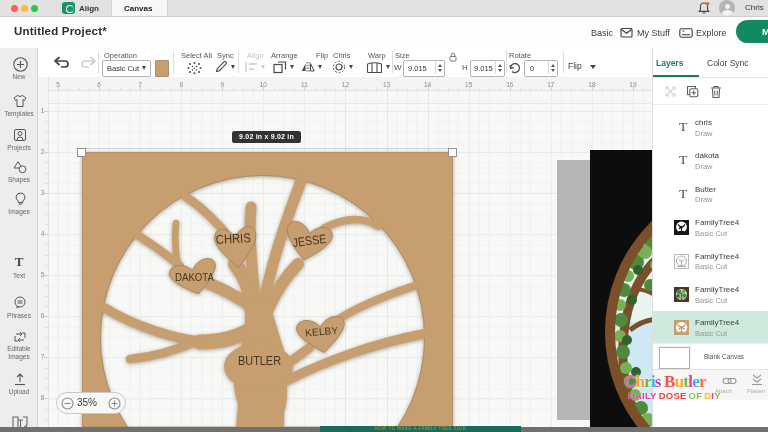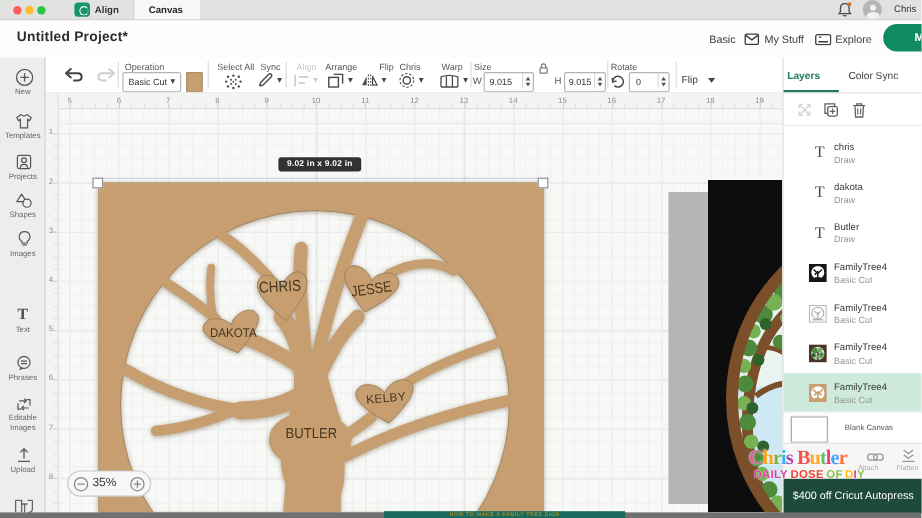--- a/index.html
+++ b/index.html
@@ -556,21 +556,20 @@
     </svg>
     <div class="abs" style="left:62px;top:18px;font-size:6px;color:#ababab;">Attach</div>
     <svg class="abs" style="left:97px;top:3px;" width="14" height="14" viewBox="0 0 14 14">
       <path d="M3 2 L7 5 L11 2" fill="none" stroke="#9a9a9a" stroke-width="1.1"></path>
       <path d="M3 6 L7 9 L11 6" fill="none" stroke="#9a9a9a" stroke-width="1.1"></path>
       <path d="M2 11.5 L12 11.5" stroke="#9a9a9a" stroke-width="1.1"></path>
     </svg>
     <div class="abs" style="left:94px;top:18px;font-size:6px;color:#ababab;">Flatten</div>
   </div>
 
-  <div class="abs" style="left:0;top:351px;width:116px;height:29px;background:#1d4a3c;color:#fff;font-size:9px;text-align:center;line-height:29px;">$400 off Cricut Autopress</div>
 </div>
 
 <div class="abs" style="left:0;top:427px;width:768px;height:5px;background:#707070;"></div>
 <div class="abs" style="left:320px;top:426px;width:201px;height:6px;background:#19695d;color:#9a8c30;font-size:4.5px;font-weight:bold;text-align:center;line-height:6px;letter-spacing:.4px;">HOW TO MAKE A FAMILY TREE SIGN</div>
 
 <div class="abs" style="left:624px;top:372px;font-family:'Liberation Serif',serif;font-weight:bold;font-size:17px;letter-spacing:-0.8px;white-space:nowrap;text-shadow:0 0 2px #fff;">
   <span style="color:#e85aa0;">C</span><span style="color:#f5a623;">h</span><span style="color:#7cb342;">r</span><span style="color:#29b6f6;">i</span><span style="color:#ab47bc;">s</span>
   <span style="color:#ef5350;">B</span><span style="color:#ffa726;">u</span><span style="color:#66bb6a;">t</span><span style="color:#ec407a;">l</span><span style="color:#42a5f5;">e</span><span style="color:#ff7043;">r</span>
 </div>
 <div class="abs" style="left:628px;top:389.5px;font-weight:bold;font-size:9.5px;white-space:nowrap;letter-spacing:.2px;text-shadow:0 0 1px #fff;">

